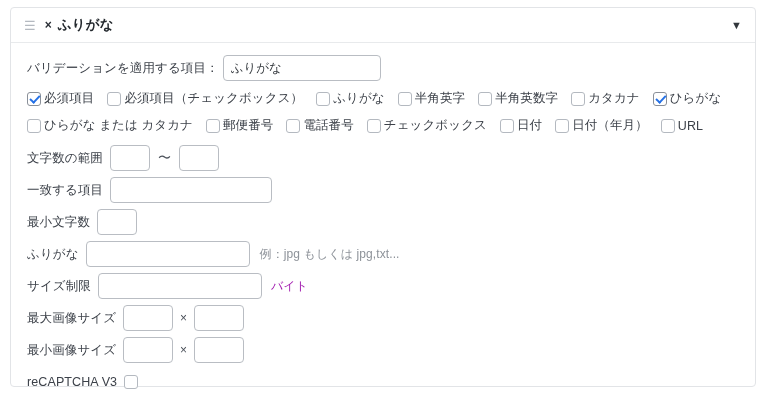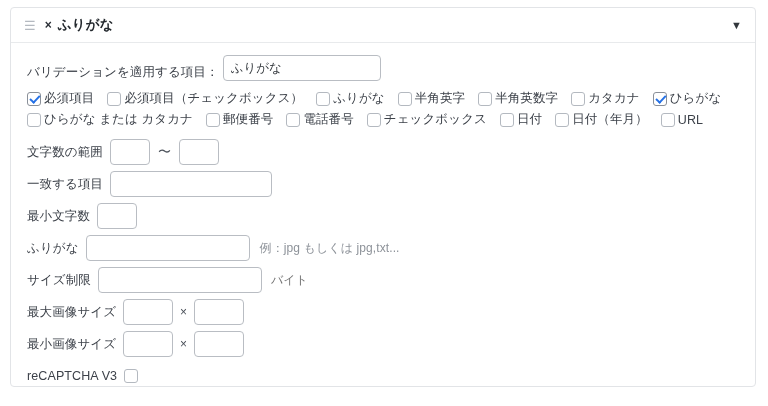--- a/index.html
+++ b/index.html
@@ -87,21 +87,21 @@
   }
 
   .field-label {
     color: #3c4149;
     font-size: 12.5px;
     white-space: nowrap;
     letter-spacing: 0.1px;
   }
 
   
-  .target-row { margin-bottom: 9px; align-items: flex-end; }
+  .target-row { margin-bottom: 9px; }
   .target-row .field-label { margin-right: 4px; }
 
   input.txt {
     box-sizing: border-box;
     border: 1px solid #b9bdc3;
     border-radius: 4px;
     background: #fff;
     font-family: "Liberation Sans", "DejaVu Sans", sans-serif;
     font-size: 12.5px;
     color: #32373c;
@@ -116,21 +116,21 @@
   .inp-file   { width: 164px; }
   .inp-tiny   { width: 40px; padding: 0 4px; }
   .inp-small  { width: 50px; padding: 0 4px; }
 
   
   .checks {
     display: flex;
     align-items: center;
     flex-wrap: nowrap;
     padding-left: 16px;
-    margin-bottom: 4px;
+    margin-bottom: 10px;
   }
   .checks.row2 { margin-bottom: 8px; }
 
   .cb-item {
     display: inline-flex;
     align-items: center;
     margin-right: 13px;
     white-space: nowrap;
     cursor: pointer;
   }
@@ -186,21 +186,21 @@
   }
   .sep.tilde { font-size: 13px; margin: 0 8px; }
   .hint {
     color: #8d9299;
     font-size: 12px;
     margin-left: 10px;
     white-space: nowrap;
     letter-spacing: 0.1px;
   }
   .unit {
-    color: #737373;
+    color: #a21caf;
     font-size: 12px;
     margin-left: 9px;
     white-space: nowrap;
   }
   .cb-standalone { margin-right: 0; }
 </style>
 </head>
 <body>
 
 <div class="panel">

